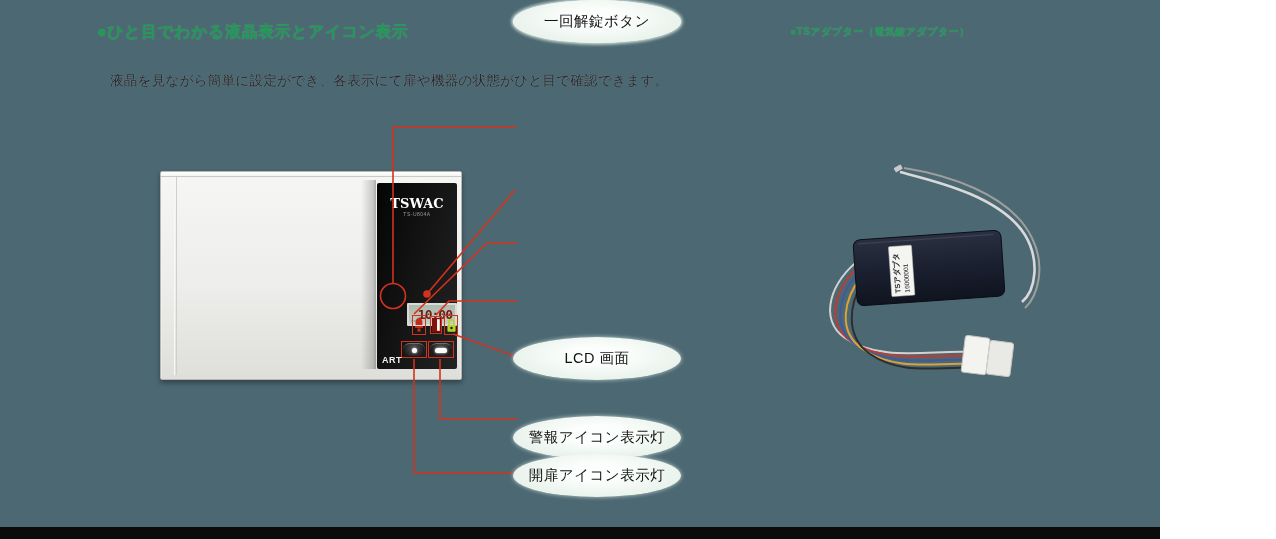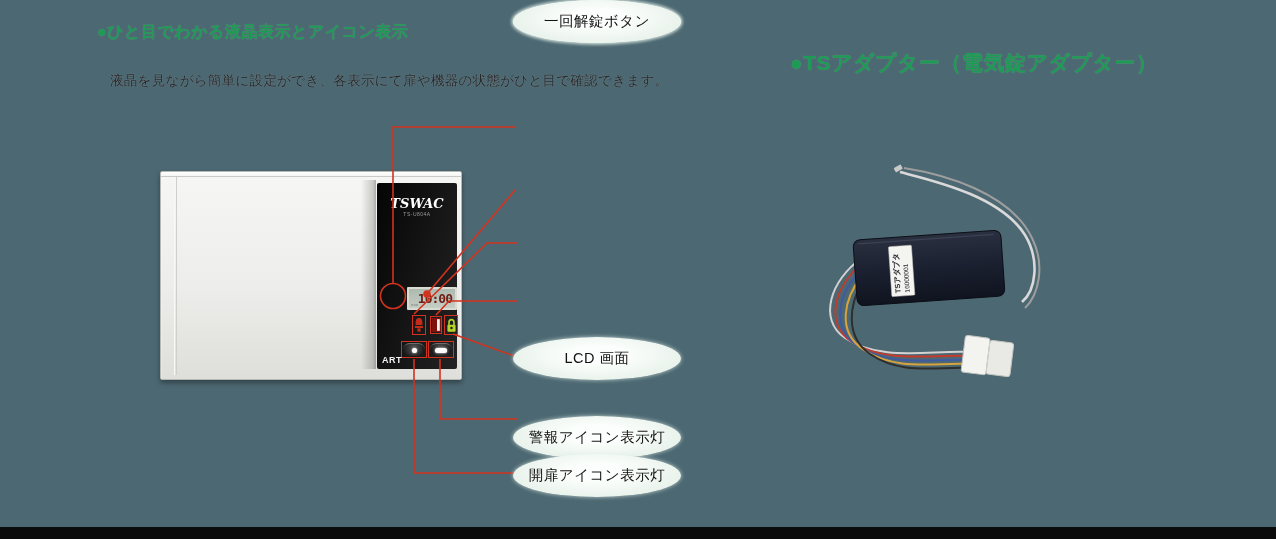--- a/index.html
+++ b/index.html
@@ -1,32 +1,32 @@
 <!DOCTYPE html>
 <html><head>
 <meta charset="utf-8">
 <style>
   * { margin:0; padding:0; box-sizing:border-box; }
   body { font-family:"Liberation Sans","DejaVu Sans",sans-serif; }
   .canvas{
-    position:relative; width:1276px; height:539px;
+    position:relative; width:1160px; height:539px;
     background:#4c6872; overflow:hidden;
   }
   .bottom-bar{
     position:absolute; left:0; bottom:0; width:1276px; height:12px;
     background:#0b0b0b;
   }
   
   .heading{
     position:absolute; color:#1d9a54; font-weight:bold; font-size:16px;
     letter-spacing:.5px; text-shadow:0 0 1px rgba(255,255,255,.25);
     white-space:nowrap;
   }
   .heading.left{ left:97px; top:22px; }
-  .heading.right{ left:790px; top:25px; font-size:21px;margin-top:24px; }
+  .heading.right{ left:790px; top:25px; font-size:10px; }
   .description{
     position:absolute; left:110px; top:52px; color:#26282a; font-size:13.5px;
     letter-spacing:.3px; white-space:nowrap; text-shadow:0 0 1px rgba(255,255,255,.35);margin-top:20px;
   }
   
   .device{
     position:absolute; left:160px; top:171px; width:302px; height:209px;
     background:linear-gradient(180deg,#f6f6f4 0%,#ededeb 55%,#dededa 100%);
     border:1px solid #b6b6b2; border-radius:2px;
     box-shadow:0 3px 5px rgba(0,0,0,.35), inset 0 2px 2px rgba(255,255,255,.9);
@@ -38,29 +38,29 @@
     position:absolute; top:8px; bottom:10px; left:200px; width:15px;
     background:linear-gradient(90deg, rgba(0,0,0,0) 0%, rgba(0,0,0,.18) 80%, rgba(0,0,0,.3) 100%);
   }
   .panel{
     position:absolute; left:216px; top:11px; width:80px; height:186px;
     background:linear-gradient(105deg,#050505 0%,#161616 55%,#232323 100%);
     border-radius:2px;
   }
   .brand{
     position:absolute; top:13px; left:0; width:100%; text-align:center;
-    color:#fff; font-family:"DejaVu Serif",serif; font-style:italic; font-weight:bold;
+    color:#fff; font-family:"DejaVu Serif",serif; font-weight:bold;
     font-size:13px; letter-spacing:0;
   }
   .brand-model{
     position:absolute; top:28px; left:0; width:100%; text-align:center;
     color:#9a9a9a; font-size:5px; letter-spacing:.5px;
   }
   .lcd{
-    position:absolute; left:30px; top:104px; width:50px; height:23px;
+    position:absolute; left:30px; top:120px; width:50px; height:23px;
     background:linear-gradient(180deg,#aeb9b0,#c5cec4);
     border:2px solid #dadcd4; border-radius:1px;
     color:#6f1e14; font-family:"DejaVu Sans Mono",monospace; font-weight:bold;
     font-size:13px; letter-spacing:-1px; text-align:right; line-height:19px;
     padding-right:3px;
   }
   .lcd .lcd-tiny{
     position:absolute; left:2px; top:6px; font-size:4px; letter-spacing:0;
     color:#5a5f58; font-weight:normal;
   }

